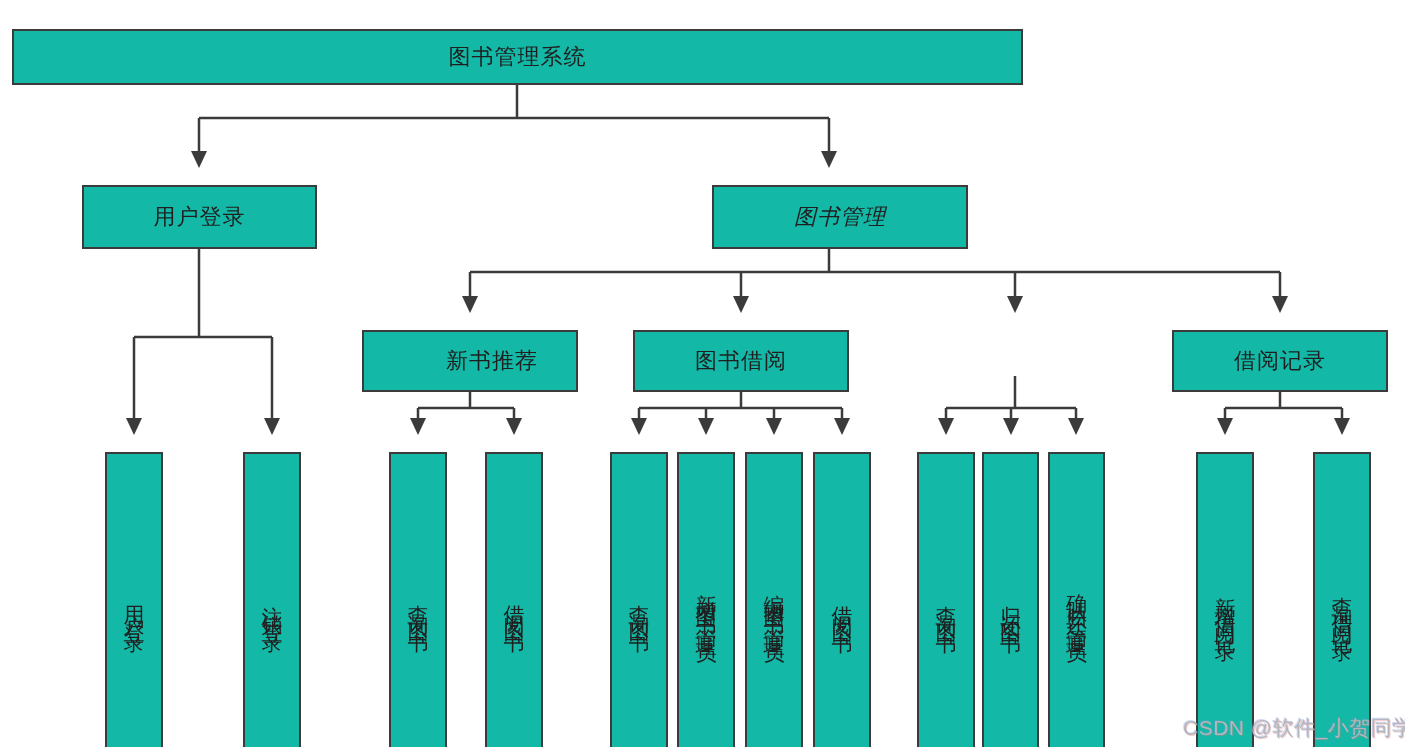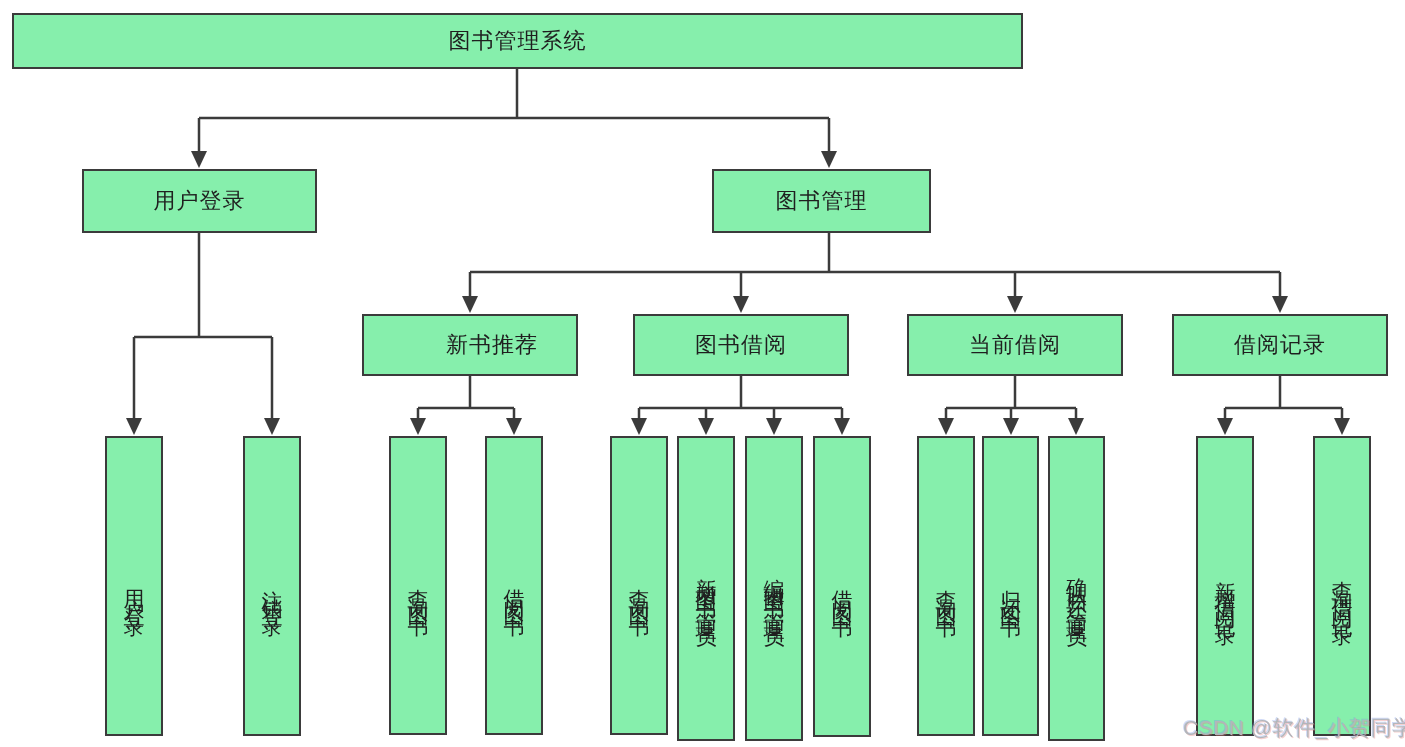--- a/index.html
+++ b/index.html
@@ -4,41 +4,42 @@
 <style>
   html,body{margin:0;padding:0;background:#ffffff;}
   body{
     width:1405px;height:747px;position:relative;overflow:hidden;
     font-family:"Liberation Sans","DejaVu Sans",sans-serif;
     -webkit-font-smoothing:antialiased;
   }
   .canvas{position:absolute;inset:0;}
   svg.connectors{position:absolute;left:0;top:0;z-index:1;}
   .node{
-    position:absolute;box-sizing:border-box;background:#86efac;
+    position:absolute;box-sizing:border-box;background:#14b8a6;
     border:2.5px solid #3b3b3b;color:#1f1f1f;
     display:flex;align-items:center;justify-content:center;
     z-index:2;
+    margin-top:16px;
   }
   .node.h{font-size:22px;letter-spacing:1px;}
   .leaf span{
     writing-mode:vertical-rl;text-orientation:mixed;
     font-size:21px;letter-spacing:9px;margin-bottom:-9px;
     white-space:nowrap;color:#1f1f1f;
   }
   .leaf span.tight{letter-spacing:7px;margin-bottom:-7px;}
   .watermark{
     position:absolute;left:1183px;top:714px;z-index:3;
     font-size:21px;color:#b3b6ba;letter-spacing:0.5px;white-space:nowrap;
     text-shadow:1px 1px 0 rgba(230,120,120,0.35),-1px -1px 0 rgba(120,150,230,0.35);
   }
   
   #n-root   {left:12px;  top:13px;  width:1011px;height:56px;}
   #n-login  {left:82px;  top:169px; width:235px; height:64px;}
-  #n-mgmt   {left:712px; top:169px; width:219px; height:64px;}
+  #n-mgmt   {left:712px; top:169px; width:256px; height:64px;font-style:italic;}
   #n-rec    {left:362px; top:314px; width:216px; height:62px;padding-left:44px;}
   #n-borrow {left:633px; top:314px; width:216px; height:62px;text-align:center;}
   #n-current{left:907px; top:314px; width:216px; height:62px;}
   #n-records{left:1172px;top:314px; width:216px; height:62px;}
   #l1 {left:105px; top:436px;width:58px;height:300px;}
   #l2 {left:243px; top:436px;width:58px;height:300px;}
   #l3 {left:389px; top:436px;width:58px;height:299px;}
   #l4 {left:485px; top:436px;width:58px;height:299px;}
   #l5 {left:610px; top:436px;width:58px;height:299px;}
   #l6 {left:677px; top:436px;width:58px;height:305px;}
@@ -105,23 +106,20 @@
   <div class="node h" id="n-mgmt">
     <span>图书管理</span>
   </div>
 
   <div class="node h" id="n-rec">
     <span>新书推荐</span>
   </div>
   <div class="node h" id="n-borrow">
     <span>图书借阅</span>
   </div>
-  <div class="node h" id="n-current">
-    <span>当前借阅</span>
-  </div>
   <div class="node h" id="n-records">
     <span>借阅记录</span>
   </div>
 
   <div class="node leaf" id="l1">
     <span>用户登录</span>
   </div>
   <div class="node leaf" id="l2">
     <span>注销登录</span>
   </div>

